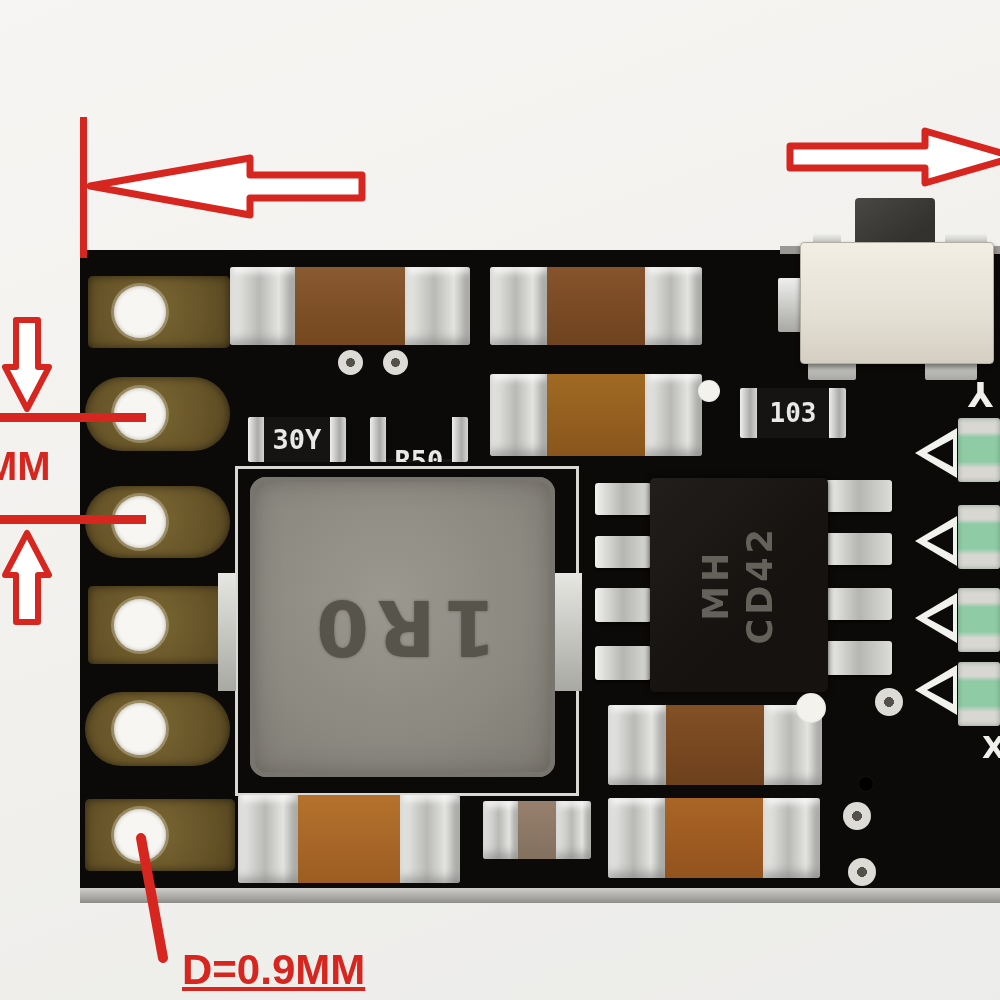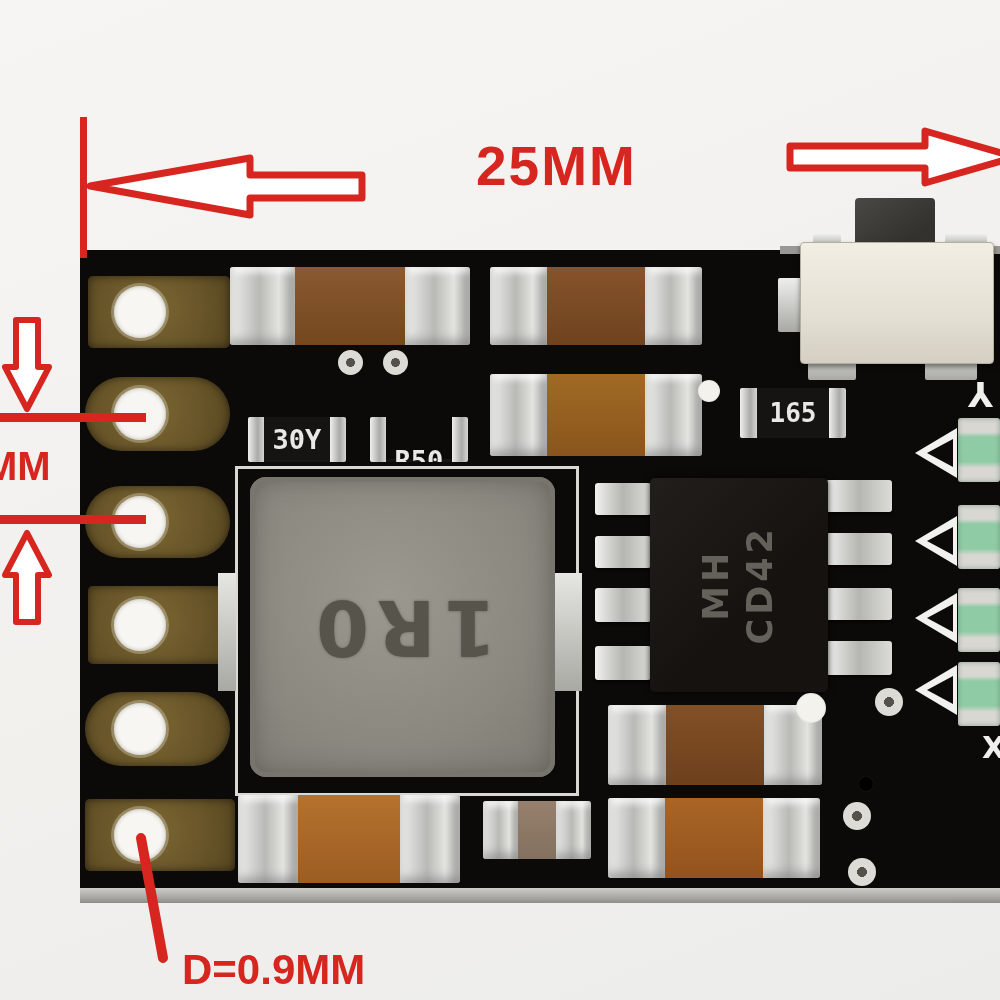--- a/index.html
+++ b/index.html
@@ -68,21 +68,21 @@
   .sw-body{position:absolute;left:720px;top:-8px;width:192px;height:120px;border-radius:4px;
        background:linear-gradient(180deg,#f2eee4,#e4e0d4 60%,#d4cfc2);
        border:1px solid #b3aea2;box-shadow:0 3px 5px rgba(0,0,0,.45);}
   .sw-tab{position:absolute;background:linear-gradient(180deg,#eeeeec,#a8a8a4);border-radius:2px;}
   
   .anno-svg{position:absolute;left:0;top:0;width:1000px;height:1000px;z-index:50;pointer-events:none;}
   .anno-label{position:absolute;z-index:60;font-weight:bold;color:#d6261f;
        font-family:"Liberation Sans",sans-serif;white-space:nowrap;}
   .lbl-width{left:476px;top:134px;font-size:55px;letter-spacing:2px;}
   .lbl-pitch{left:-16px;top:444px;font-size:40px;}
-  .lbl-hole{left:182px;top:946px;font-size:42px;}
+  .lbl-hole{left:182px;top:946px;font-size:42px;text-decoration:underline;}
 </style>
 </head>
 <body>
 
 <div class="stage">
 
   <div class="pcb">
     <div class="pcb-top-glint"></div>
 
     <div class="pad rect" style="left:8px;top:26px;width:142px;height:72px;">
@@ -125,21 +125,21 @@
       <div class="body" style="font-size:27px;">30Y</div>
       <div class="cap-end"></div>
       </div>
     <div class="res" style="left:290px;top:167px;width:98px;height:45px;">
       <div class="cap-end"></div>
       <div class="body" style="font-size:27px;margin-top:42px;">R50</div>
       <div class="cap-end"></div>
       </div>
     <div class="res" style="left:660px;top:138px;width:106px;height:50px;">
       <div class="cap-end"></div>
-      <div class="body" style="font-size:26px;">165</div>
+      <div class="body" style="font-size:26px;">103</div>
       <div class="cap-end"></div>
       </div>
 
     <div class="via" style="left:258px;top:100px;width:25px;height:25px;"></div>
     <div class="via" style="left:303px;top:100px;width:25px;height:25px;"></div>
     <div class="via white" style="left:618px;top:130px;width:22px;height:22px;"></div>
 
     <div class="ind-outline"></div>
     <div class="ind-tab" style="left:138px;top:323px;width:18px;height:118px;"></div>
     <div class="ind-tab" style="left:474px;top:323px;width:28px;height:118px;"></div>
@@ -230,17 +230,16 @@
     <polygon points="790,146 925,146 925,131 1015,157 925,183 925,168 790,168" fill="#ffffff" stroke="#d6261f" stroke-width="7" stroke-linejoin="round"></polygon>
 
     <polygon points="16,320 38,320 38,367 49,367 27,409 5,367 16,367" fill="#ffffff" stroke="#d6261f" stroke-width="6" stroke-linejoin="round"></polygon>
     <rect x="0" y="413" width="146" height="9" fill="#d6261f"></rect>
     <rect x="0" y="515" width="146" height="9" fill="#d6261f"></rect>
     <polygon points="27,533 49,575 38,575 38,622 16,622 16,575 5,575" fill="#ffffff" stroke="#d6261f" stroke-width="6" stroke-linejoin="round"></polygon>
 
     <line x1="141" y1="838" x2="163" y2="958" stroke="#d6261f" stroke-width="10" stroke-linecap="round"></line>
   </svg>
 
-  <div class="anno-label lbl-width">25MM</div>
   <div class="anno-label lbl-pitch">MM</div>
   <div class="anno-label lbl-hole">D=0.9MM</div>
 
 </div>
 
 </body></html>

